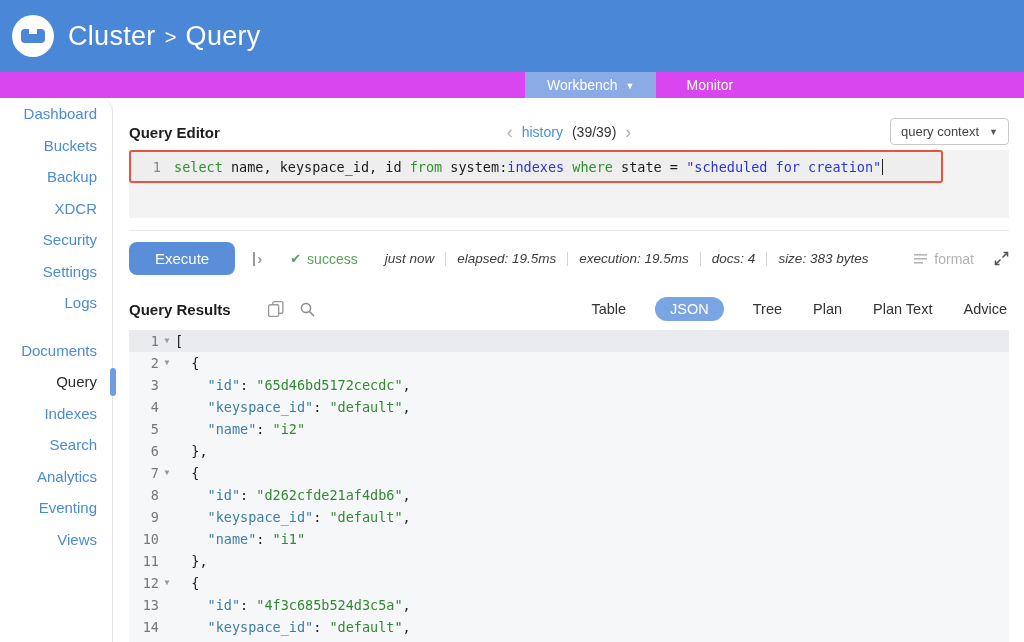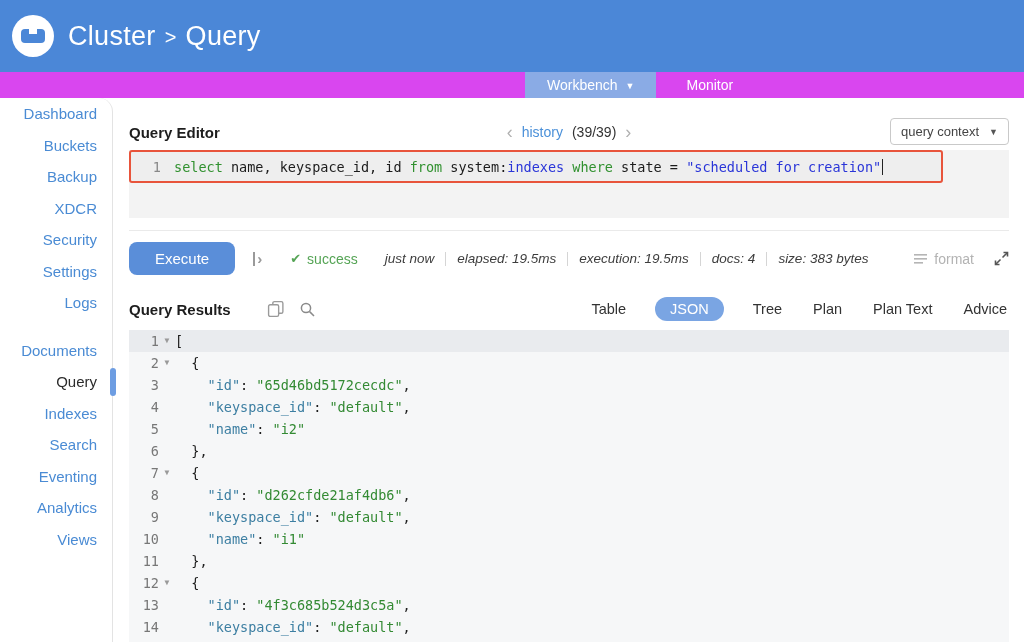--- a/index.html
+++ b/index.html
@@ -124,22 +124,22 @@
         <div class="side-item">XDCR</div>
         <div class="side-item">Security</div>
         <div class="side-item">Settings</div>
         <div class="side-item">Logs</div>
       </div>
       <div class="side-group">
         <div class="side-item">Documents</div>
         <div class="side-item active">Query<span class="active-bar"></span></div>
         <div class="side-item">Indexes</div>
         <div class="side-item">Search</div>
+        <div class="side-item">Analytics</div>
         <div class="side-item">Eventing</div>
-        <div class="side-item">Analytics</div>
         <div class="side-item">Views</div>
       </div>
     </div>
 
   <div class="main">
 
     <div class="editor-head">
       <span class="panel-title">Query Editor</span>
       <div class="history-nav">
         <span class="hist-arrow">‹</span>

